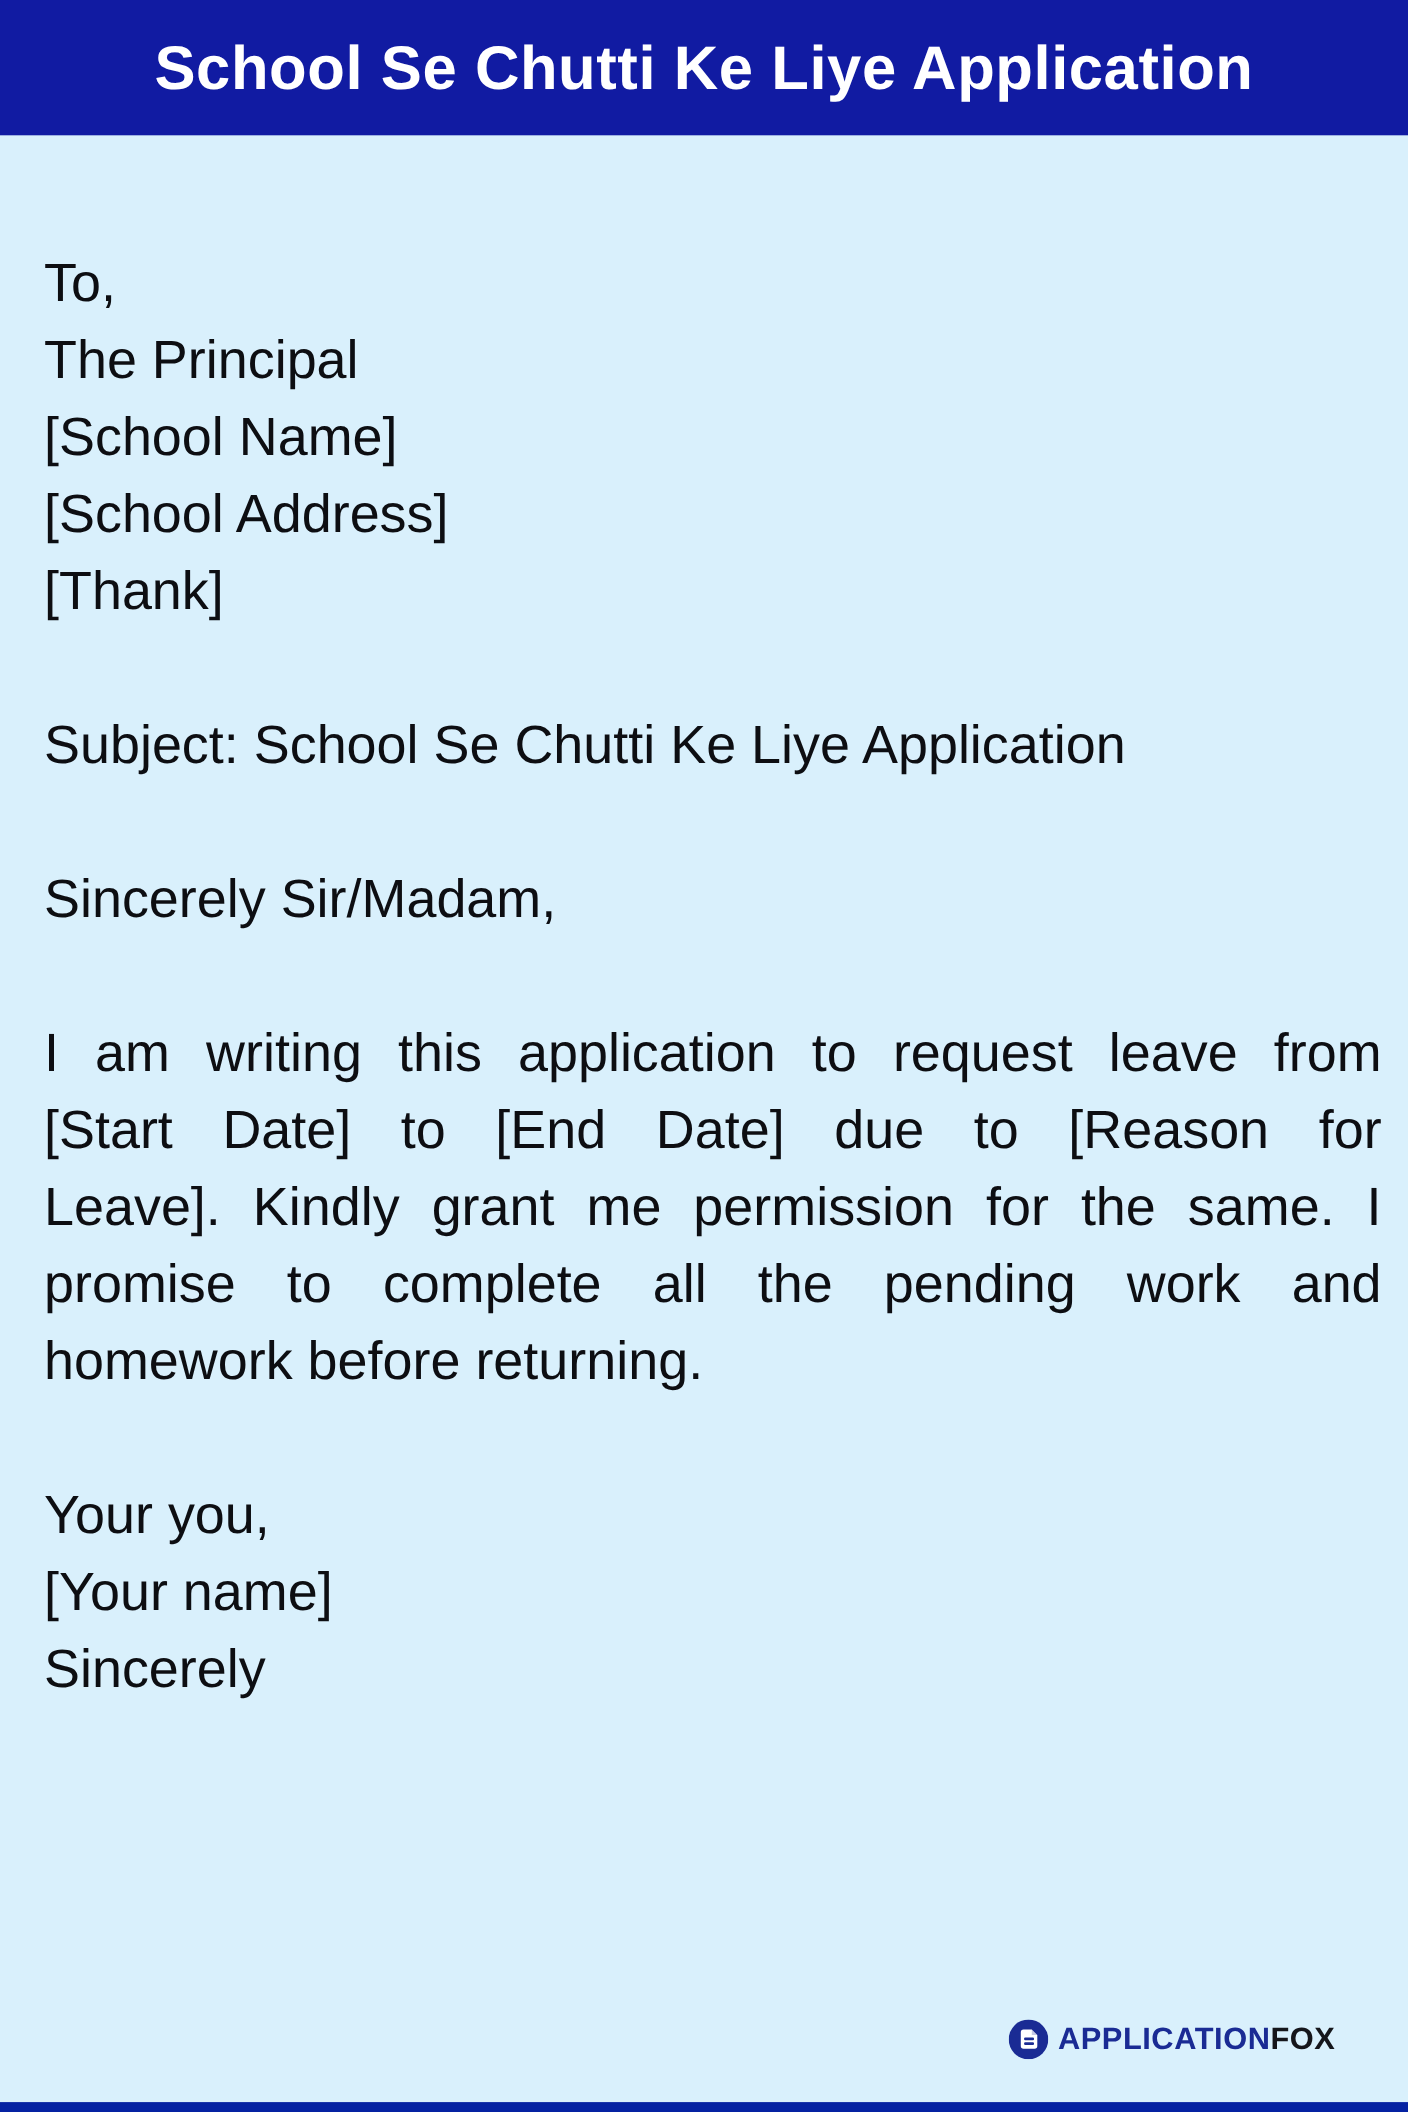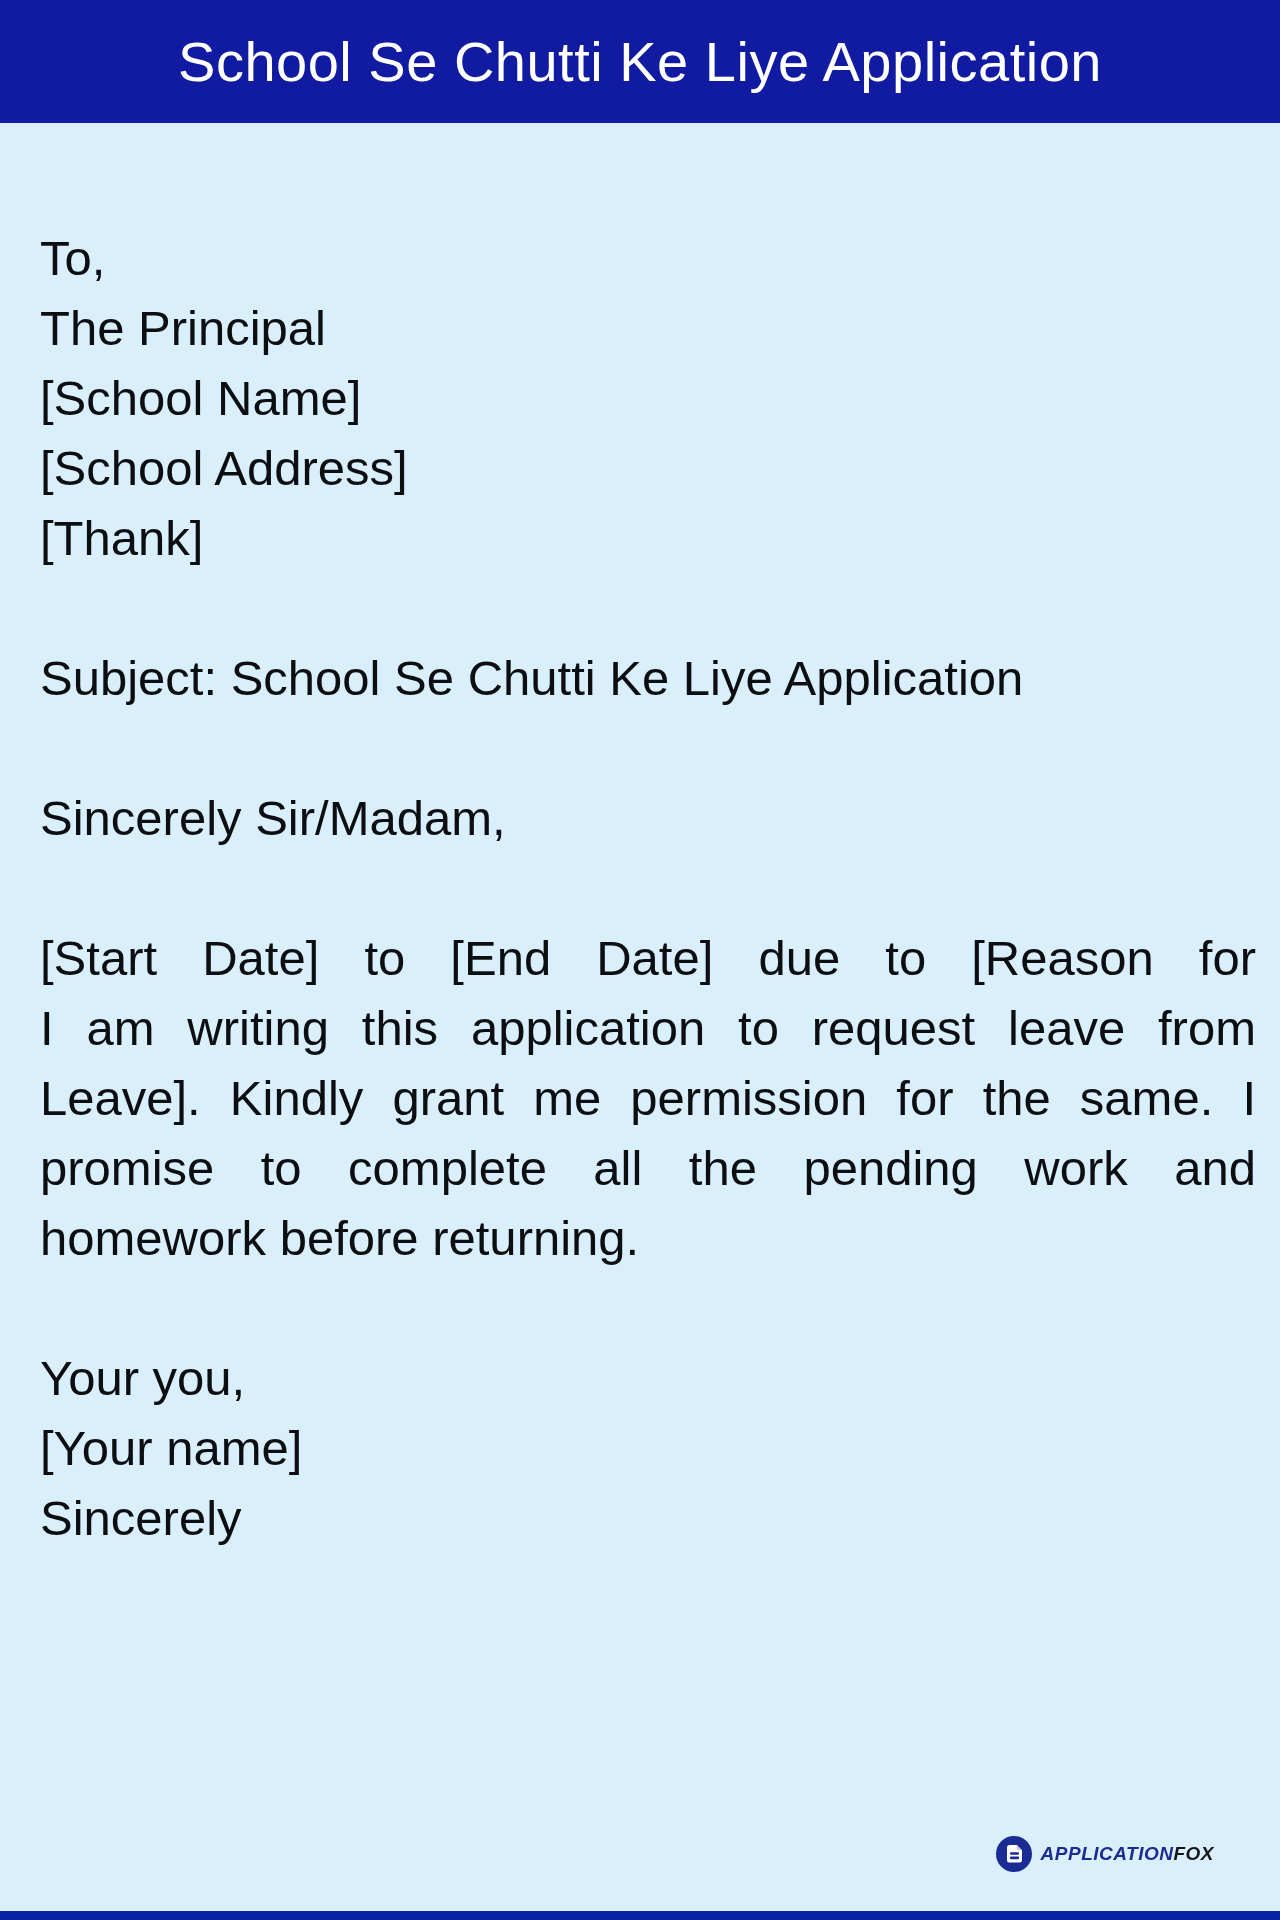--- a/index.html
+++ b/index.html
@@ -19,21 +19,21 @@
     width: 1280px;
     height: 123px;
     background: #111ba2;
     display: flex;
     align-items: center;
     justify-content: center;
   }
   .page-title {
     color: #ffffff;
     font-size: 56px;
-    font-weight: normal;
+    font-weight: bold;
     letter-spacing: 0.5px;
     white-space: nowrap;
   }
   .content {
     padding: 100px 24px 0 40px;
     font-size: 49px;
     line-height: 70px;
   }
   .block {
     margin-bottom: 70px;
@@ -55,23 +55,22 @@
     display: flex;
     align-items: center;
   }
   .logo-icon {
     width: 36px;
     height: 36px;
     flex: 0 0 auto;
     margin-right: 9px;
   }
   .logo-text {
-    font-style: italic;
     font-weight: bold;
-    font-size: 19px;
+    font-size: 28px;
     letter-spacing: 0.5px;
     white-space: nowrap;
   }
   .logo-primary { color: #1a2b94; }
   .logo-secondary { color: #15161b; }
   .bottom-bar {
     position: absolute;
     left: 0;
     bottom: 0;
     width: 1280px;
@@ -98,22 +97,22 @@
 
   <div class="block">
     <div class="line">Subject: School Se Chutti Ke Liye Application</div>
   </div>
 
   <div class="block">
     <div class="line">Sincerely Sir/Madam,</div>
   </div>
 
   <div class="block">
+    <div class="jline">I am writing this application to request leave from</div>
     <div class="jline">[Start Date] to [End Date] due to [Reason for</div>
-    <div class="jline">I am writing this application to request leave from</div>
     <div class="jline">Leave]. Kindly grant me permission for the same. I</div>
     <div class="jline">promise to complete all the pending work and</div>
     <div class="lline">homework before returning.</div>
   </div>
 
   <div class="block">
     <div class="line">Your you,</div>
     <div class="line">[Your name]</div>
     <div class="line">Sincerely</div>
   </div>

